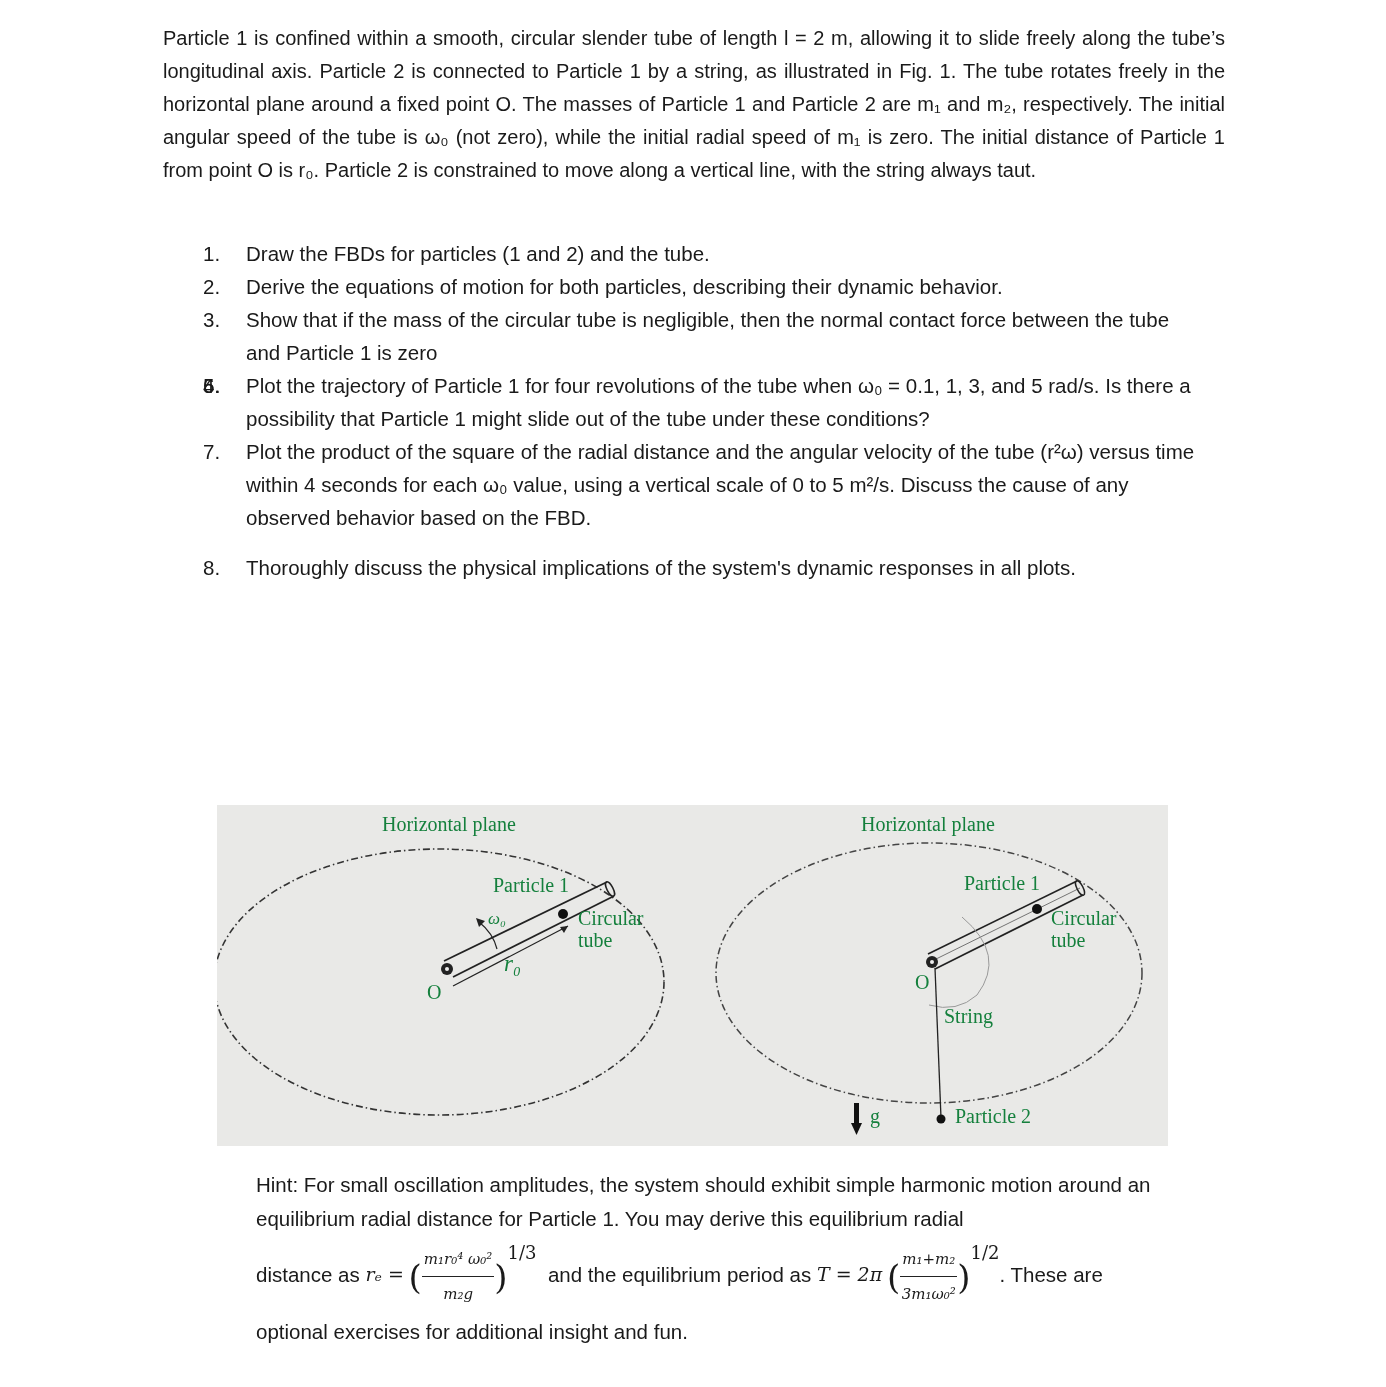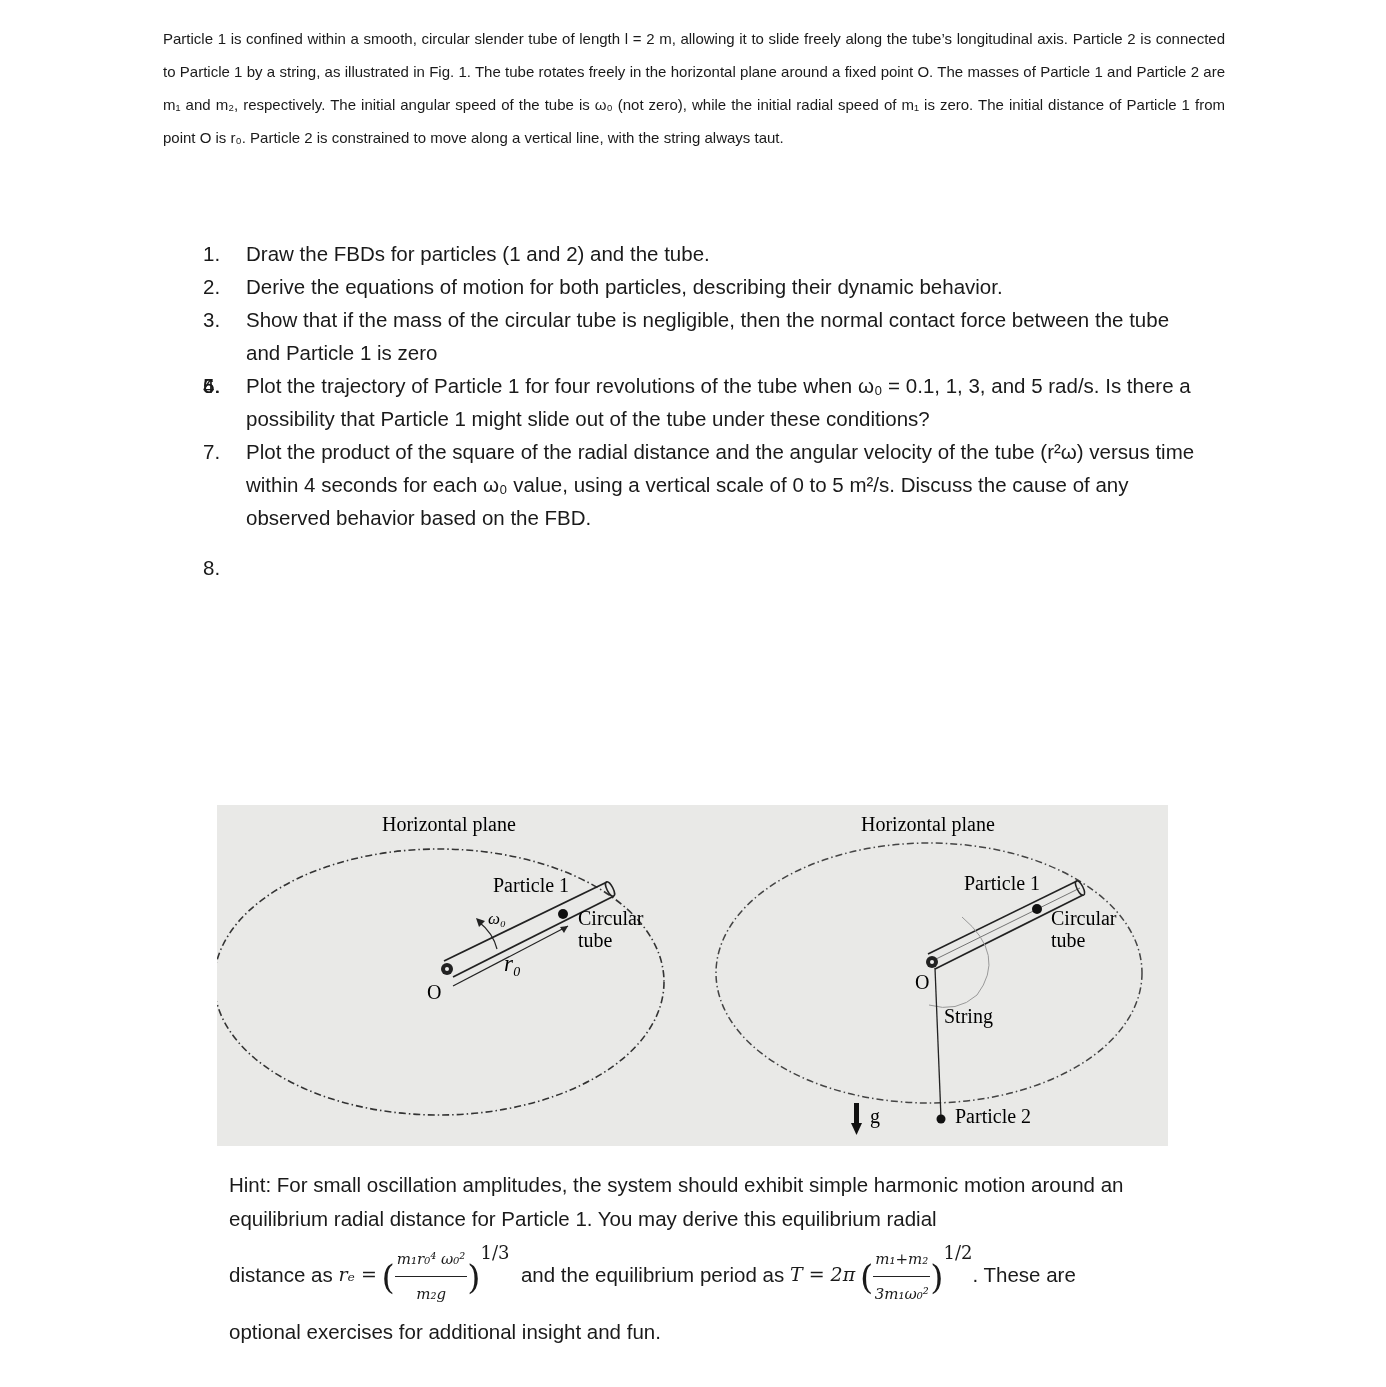--- a/index.html
+++ b/index.html
@@ -1,26 +1,26 @@
 <!DOCTYPE html>
 <html><head>
 <meta charset="utf-8">
 <style>
   html, body { margin:0; padding:0; background:#ffffff; }
   body { width:1386px; height:1387px; position:relative; font-family:"Liberation Sans", sans-serif; color:#1a1a1a; overflow:hidden; }
   .page { position:absolute; left:163px; top:22px; width:1062px; }
-  .para { font-size:15px; line-height:33px; margin:0; text-align:justify; }
+  .para { font-size:20px; line-height:33px; margin:0; text-align:justify; }
   ol.items { list-style:none; margin:0; padding:0; position:absolute; left:40px; top:216px; width:1000px; }
   ol.items li { position:relative; padding-left:43px; font-size:20.5px; line-height:33px; }
   ol.items li .num { position:absolute; left:0; top:0; }
   ol.items li.gap { margin-top:17px; }
   .figure { position:absolute; left:217px; top:805px; width:951px; height:341px; background:#e9e9e7; }
   .figure svg { position:absolute; left:0; top:0; }
-  .figure .lbl { position:absolute; font-family:"Liberation Serif", serif; font-size:20px; color:#000000; }
-  .hint { position:absolute; left:229px; top:1168px; width:980px; font-size:20.5px; line-height:34px; }
+  .figure .lbl { position:absolute; font-family:"Liberation Serif", serif; font-size:20px; color:#15803d; }
+  .hint { position:absolute; left:256px; top:1168px; width:980px; font-size:20.5px; line-height:34px; }
   .formula { display:inline-block; vertical-align:middle; font-family:"DejaVu Serif", serif; font-style:italic; font-size:15px; position:relative; }
   .frac { display:inline-block; vertical-align:middle; text-align:center; }
   .frac .n { display:block; border-bottom:1.5px solid #222; padding:0 2px; }
   .frac .d { display:block; }
   .paren { font-size:34px; vertical-align:middle; font-style:normal; font-weight:200; }
   sup.p { font-size:18px; font-style:normal; vertical-align:top; position:relative; top:-6px; }
 </style>
 </head>
 <body>
 
@@ -29,21 +29,21 @@
 </div>
 
 <ol class="items" style="left:203px; top:237px;">
   <li><span class="num">1.</span><span>Draw the FBDs for particles (1 and 2) and the tube.</span></li>
   <li><span class="num">2.</span><span>Derive the equations of motion for both particles, describing their dynamic behavior.</span></li>
   <li><span class="num">3.</span><span>Show that if the mass of the circular tube is negligible, then the normal contact force between the tube and Particle 1 is zero</span></li>
   <li><span class="num">4.</span></li>
   <li><span class="num">5.</span></li>
   <li><span class="num">6.</span><span>Plot the trajectory of Particle 1 for four revolutions of the tube when ω₀ = 0.1, 1, 3, and 5 rad/s. Is there a possibility that Particle 1 might slide out of the tube under these conditions?</span></li>
   <li><span class="num">7.</span><span>Plot the product of the square of the radial distance and the angular velocity of the tube (r²ω) versus time within 4 seconds for each ω₀ value, using a vertical scale of 0 to 5 m²/s. Discuss the cause of any observed behavior based on the FBD.</span></li>
-  <li class="gap"><span class="num">8.</span></li>
+  <li class="gap"><span class="num">8.</span><span>Thoroughly discuss the physical implications of the system's dynamic responses in all plots.</span></li>
 </ol>
 
 <div class="figure">
   <svg width="951" height="341" viewBox="0 0 951 341">
 
     <ellipse cx="222" cy="177" rx="225" ry="133" fill="none" stroke="#333" stroke-width="1.6" stroke-dasharray="7,3,1.5,3"></ellipse>
 
     <g>
       <line x1="227" y1="156" x2="390" y2="77" stroke="#222" stroke-width="1.8"></line>
       <line x1="236" y1="172" x2="397" y2="91" stroke="#222" stroke-width="1.8"></line>

